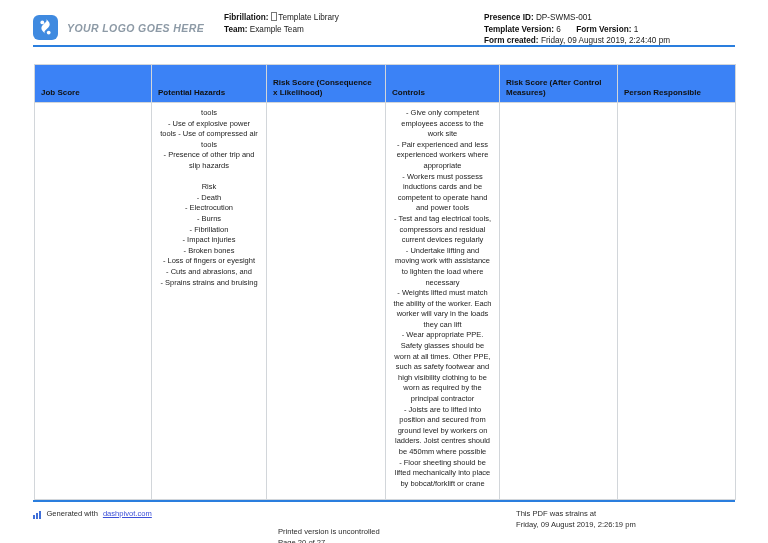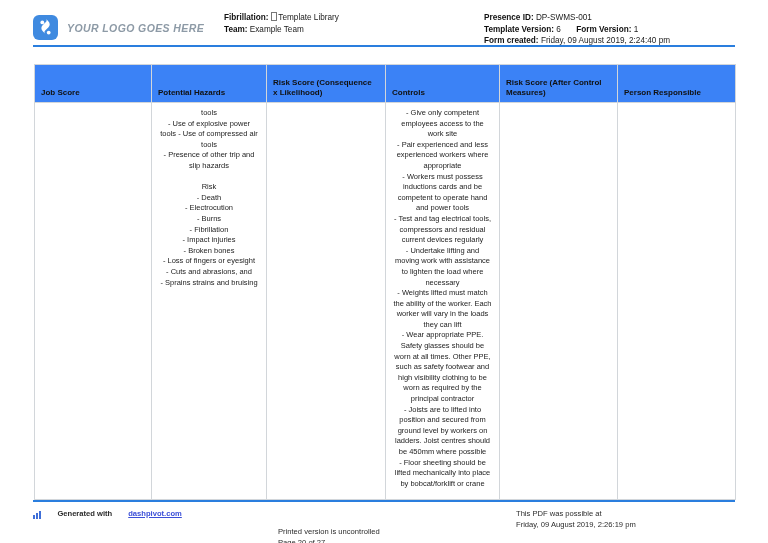--- a/index.html
+++ b/index.html
@@ -155,23 +155,22 @@
     font-size: 7.6px;
     line-height: 10.6px;
     color: #2b2b2b;
   }
   #footer-left {
     position: absolute;
     left: 33px;
     top: 2px;
     display: flex;
     align-items: center;
-    gap: 16px;
+    gap: 5px;
     white-space: nowrap;
-    font-weight: bold;
   }
   #bars-icon {
     display: inline-flex;
     align-items: flex-end;
     gap: 1.2px;
     height: 8px;
     margin-top: 1px;
   }
   #bars-icon i {
     display: block;
@@ -332,16 +331,16 @@
         <i></i>
       </span>
     <span>Generated with</span>
     <a id="footer-link" href="#">dashpivot.com</a>
   </div>
   <div id="footer-mid">
     <div>Printed version is uncontrolled</div>
     <div>Page 20 of 27</div>
   </div>
   <div id="footer-right">
-    <div>This PDF was possible at</div>
+    <div>This PDF was strains at</div>
     <div>Friday, 09 August 2019, 2:26:19 pm</div>
   </div>
 </div>
 
 </body></html>

